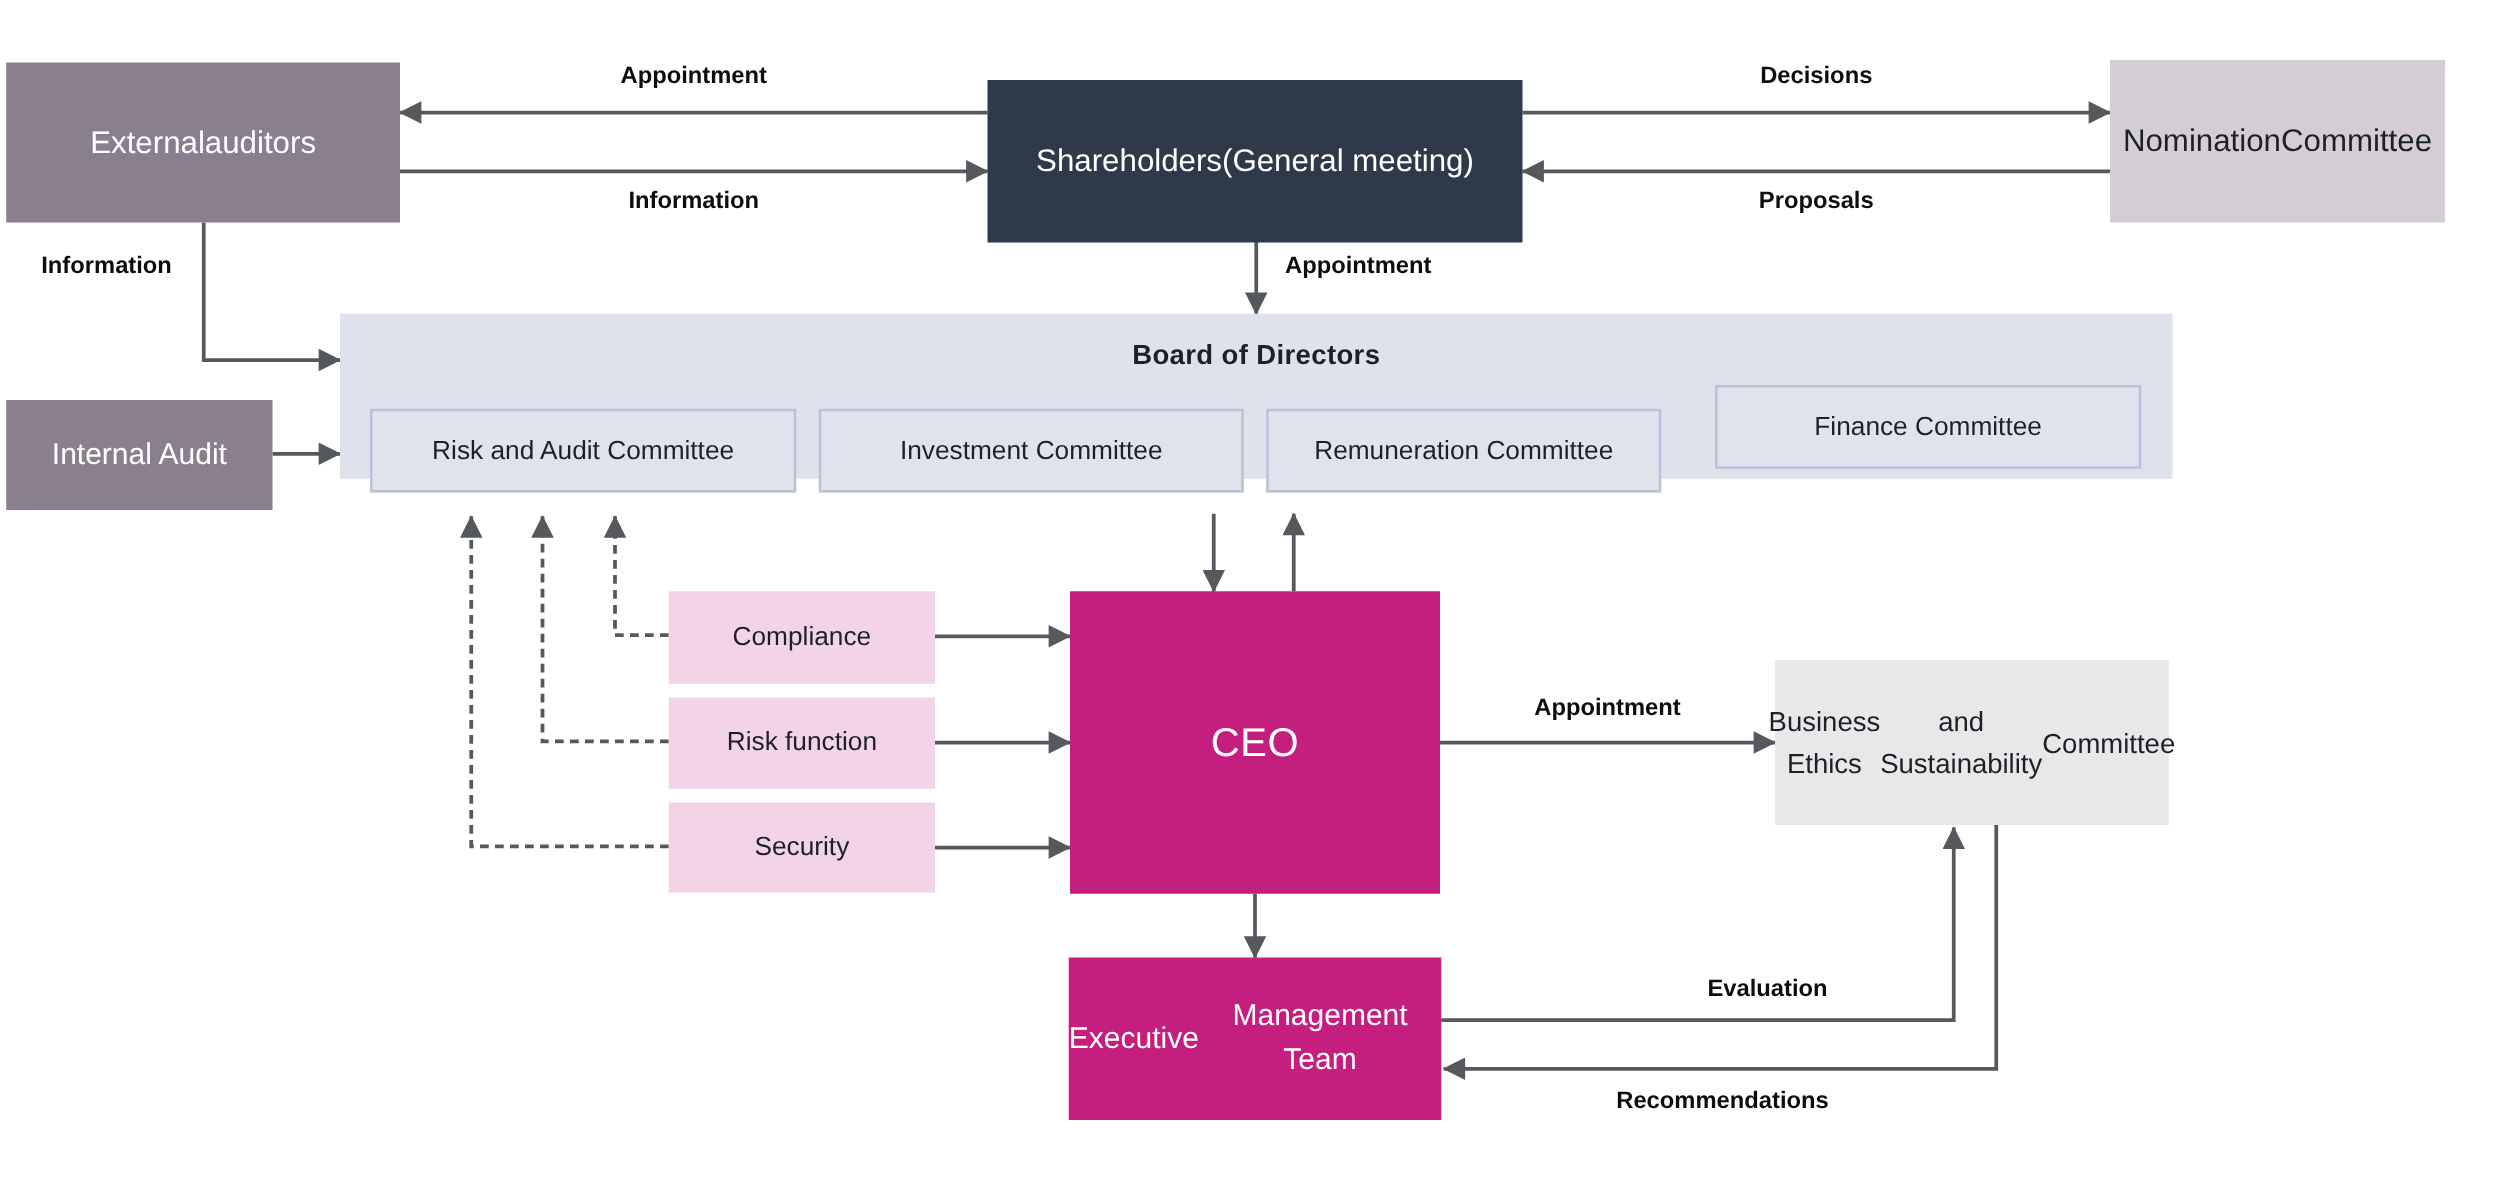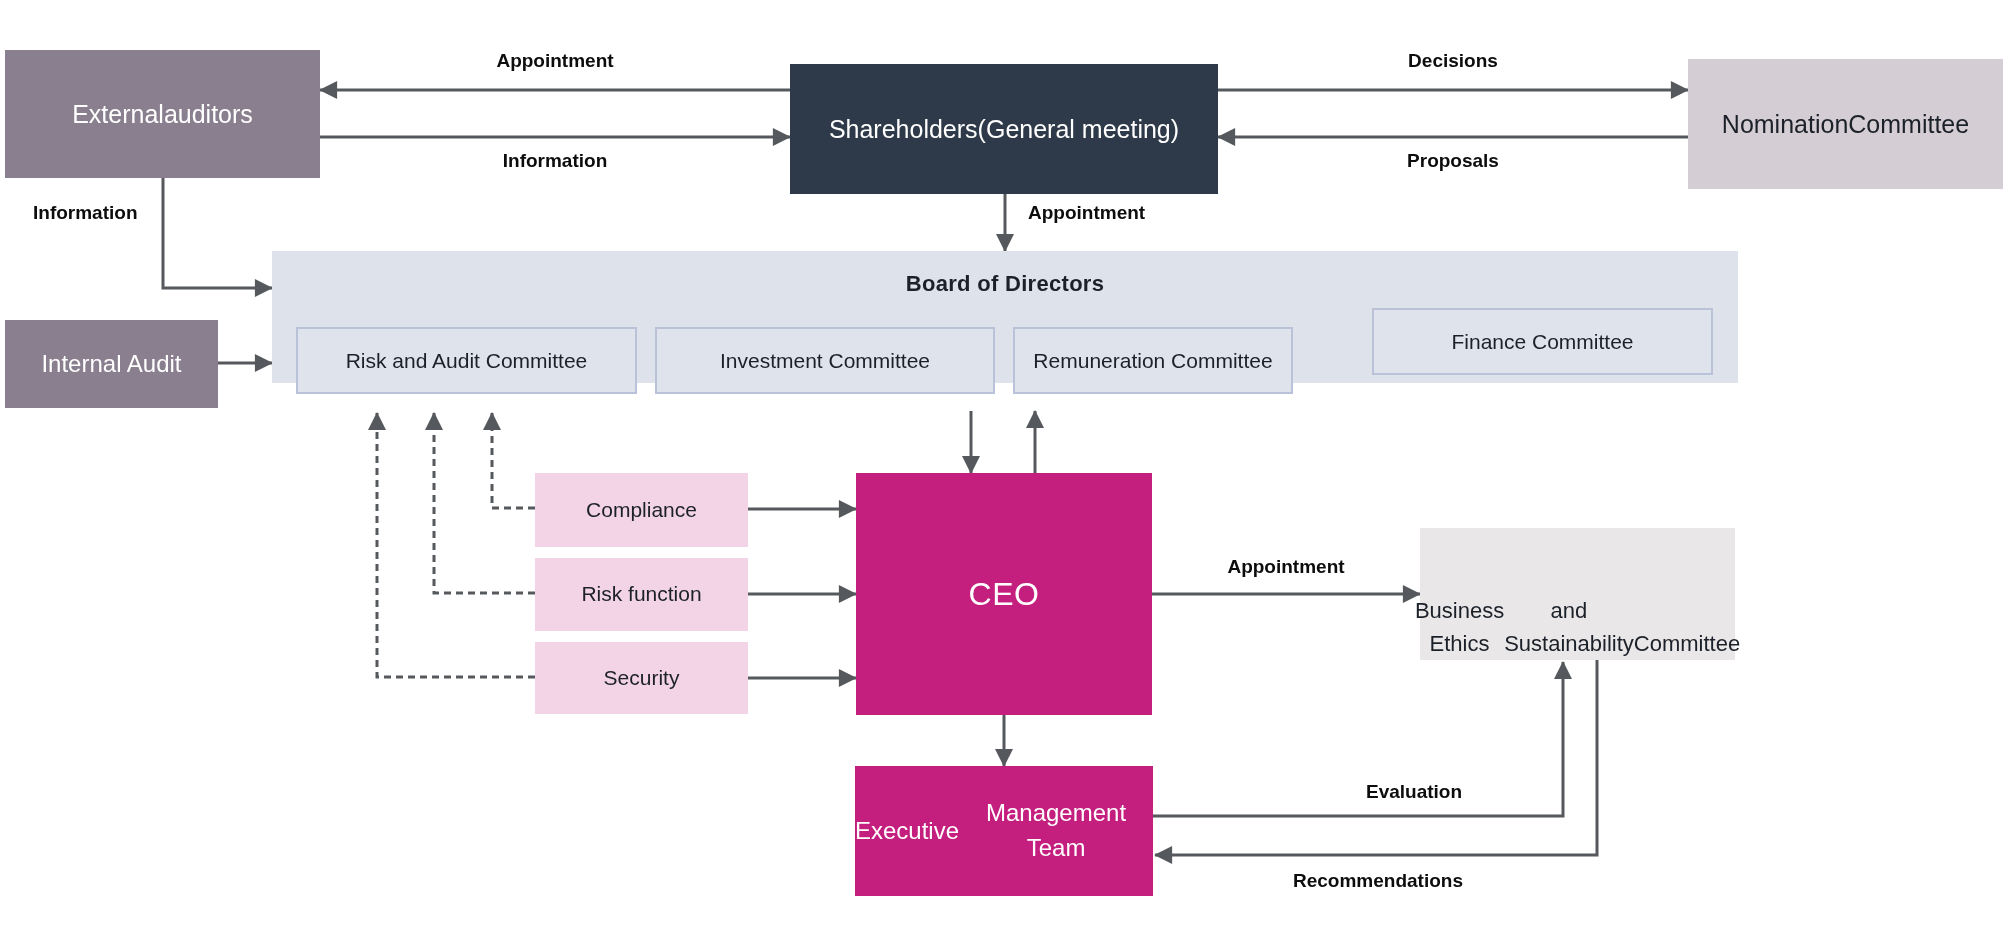--- a/index.html
+++ b/index.html
@@ -108,36 +108,36 @@
   <div class="node purple" style="left:5px; top:50px; width:315px; height:128px;">
     <span>External</span>
     <span>auditors</span>
   </div>
 
   <div class="node navy" style="left:790px; top:64px; width:428px; height:130px;">
     <span>Shareholders</span>
     <span>(General meeting)</span>
   </div>
 
-  <div class="node mauve" style="left:1688px; top:59px; width:315px; height:130px;">
+  <div class="node mauve" style="left:1688px; top:48px; width:268px; height:130px;">
     <span>Nomination</span>
     <span>Committee</span>
   </div>
 
   <div class="board" style="left:272px; top:251px; width:1466px; height:132px;">
     <div class="board-title">Board of Directors</div>
   </div>
 
   <div class="committee" style="left:296px; top:327px; width:341px; height:67px;">
     <span>Risk and Audit Committee</span>
   </div>
   <div class="committee" style="left:655px; top:327px; width:340px; height:67px;">
     <span>Investment Committee</span>
   </div>
-  <div class="committee" style="left:1013px; top:327px; width:280px; height:67px;">
+  <div class="committee" style="left:1013px; top:327px; width:316px; height:67px;">
     <span>Remuneration Committee</span>
   </div>
   <div class="committee" style="left:1372px; top:308px; width:341px; height:67px;">
     <span>Finance Committee</span>
   </div>
 
   <div class="node purple" style="left:5px; top:320px; width:213px; height:88px; font-size:24px;">
     <span>Internal Audit</span>
   </div>
 
@@ -148,21 +148,21 @@
     <span>Risk function</span>
   </div>
   <div class="node pink" style="left:535px; top:642px; width:213px; height:72px;">
     <span>Security</span>
   </div>
 
   <div class="node magenta ceo-box" style="left:856px; top:473px; width:296px; height:242px;">
     <span>CEO</span>
   </div>
 
-  <div class="node lgray" style="left:1420px; top:528px; width:315px; height:132px;align-items:flex-end;">
+  <div class="node lgray" style="left:1420px; top:528px; width:315px; height:132px;">
     <span>Business Ethics</span>
     <span>and Sustainability</span>
     <span>Committee</span>
   </div>
 
   <div class="node magenta" style="left:855px; top:766px; width:298px; height:130px;">
     <span>Executive</span>
     <span>Management Team</span>
   </div>
 

